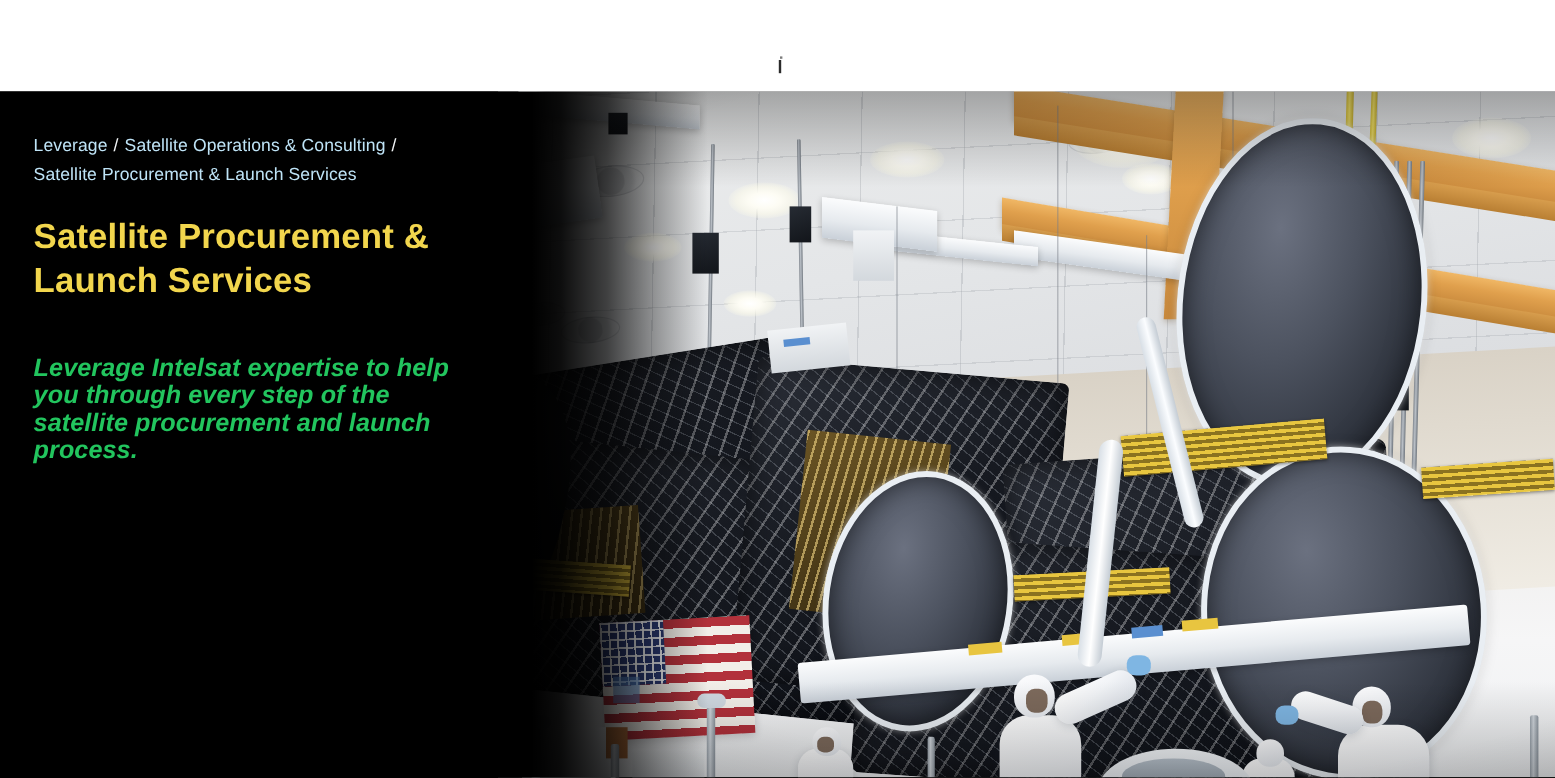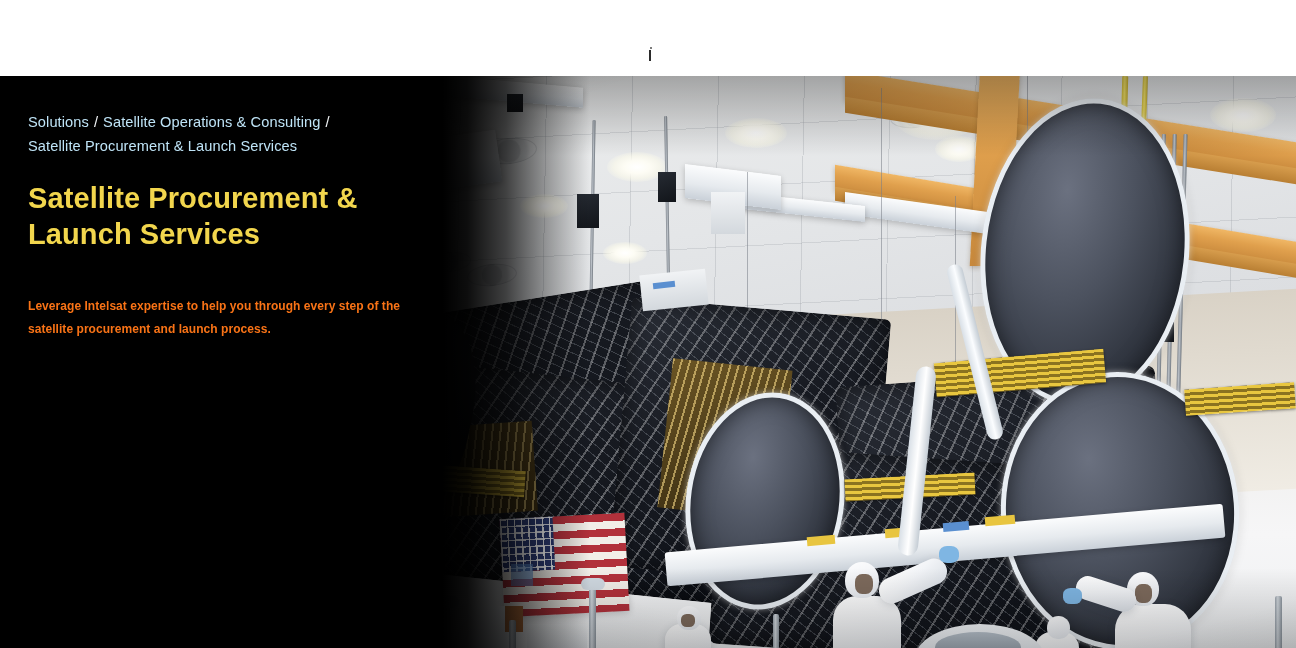--- a/index.html
+++ b/index.html
@@ -195,22 +195,22 @@
   .crumb-sep { color:#f3f6f8; padding:0 5px; font-weight:400; }
   .crumb-current { color:#bfe4f7; }
 
   .hero-title {
     margin-top:22px;
     font-size:29px; line-height:36px; font-weight:700;
     color:#f2d64d; letter-spacing:.1px; max-width:390px;
   }
   .hero-sub {
     margin-top:43px;
-    font-size:12px; line-height:23px; font-weight:600;
-    color:#f97316; max-width:392px; letter-spacing:.05px;
+    font-size:21px; line-height:23px; font-weight:600;
+    color:#22c55e; max-width:392px; letter-spacing:.05px;font-style:italic;
   }
 </style>
 </head>
 <body>
 
 <div class="page">
 
   <header class="site-header">
     <span class="header-caret"></span>
   </header>
@@ -356,21 +356,21 @@
       <div class="ph" style="left:520px;top:556px;width:86px;height:30px;border-radius:50%;
             background:linear-gradient(180deg,#b9c3cd,#8e99a4)"></div>
 
       <div class="photo-vig"></div>
       <div class="photo-fade"></div>
     </div>
 
     <div class="panel">
 
       <nav class="breadcrumb">
-        <a class="crumb" href="#">Solutions</a><span class="crumb-sep">/</span><a class="crumb" href="#">Satellite Operations &amp; Consulting</a><span class="crumb-sep">/</span>
+        <a class="crumb" href="#">Leverage</a><span class="crumb-sep">/</span><a class="crumb" href="#">Satellite Operations &amp; Consulting</a><span class="crumb-sep">/</span>
         <span class="crumb-current">Satellite Procurement &amp; Launch Services</span>
       </nav>
 
       <h1 class="hero-title">Satellite Procurement &amp; Launch Services</h1>
 
       <p class="hero-sub">Leverage Intelsat expertise to help you through every step of the satellite procurement and launch process.</p>
 
     </div>
   </section>
 </div>

